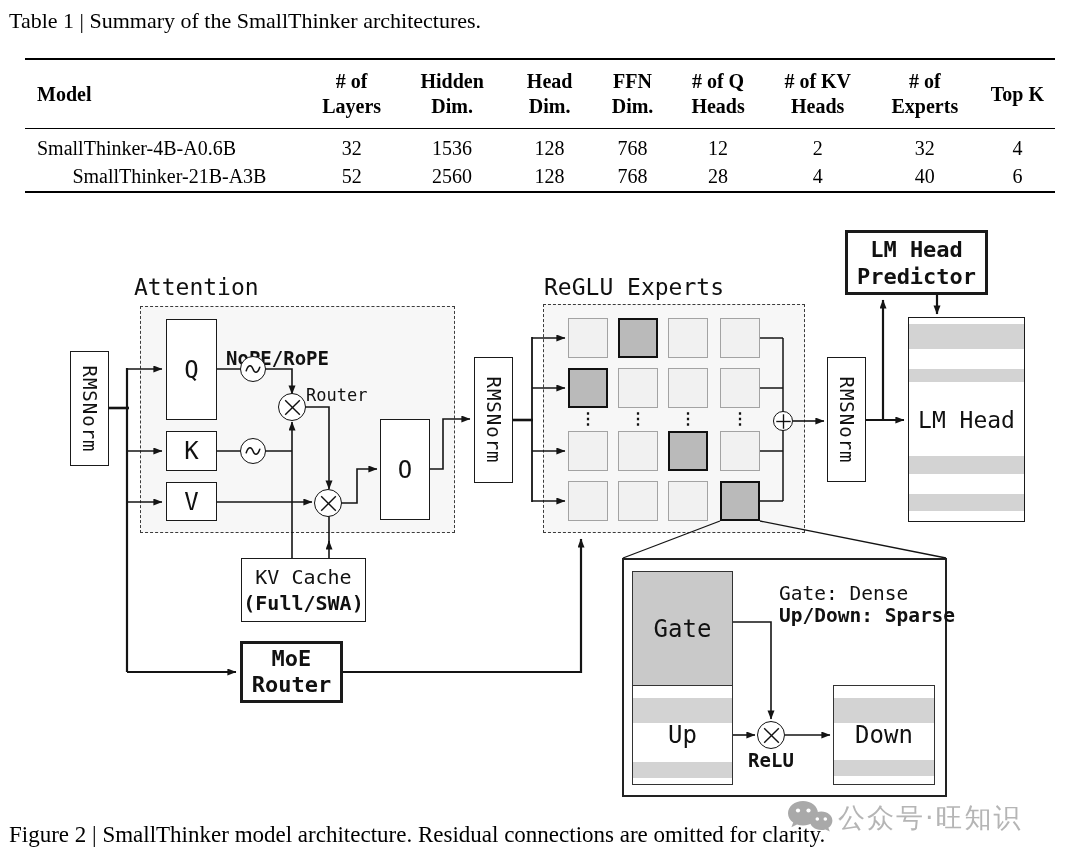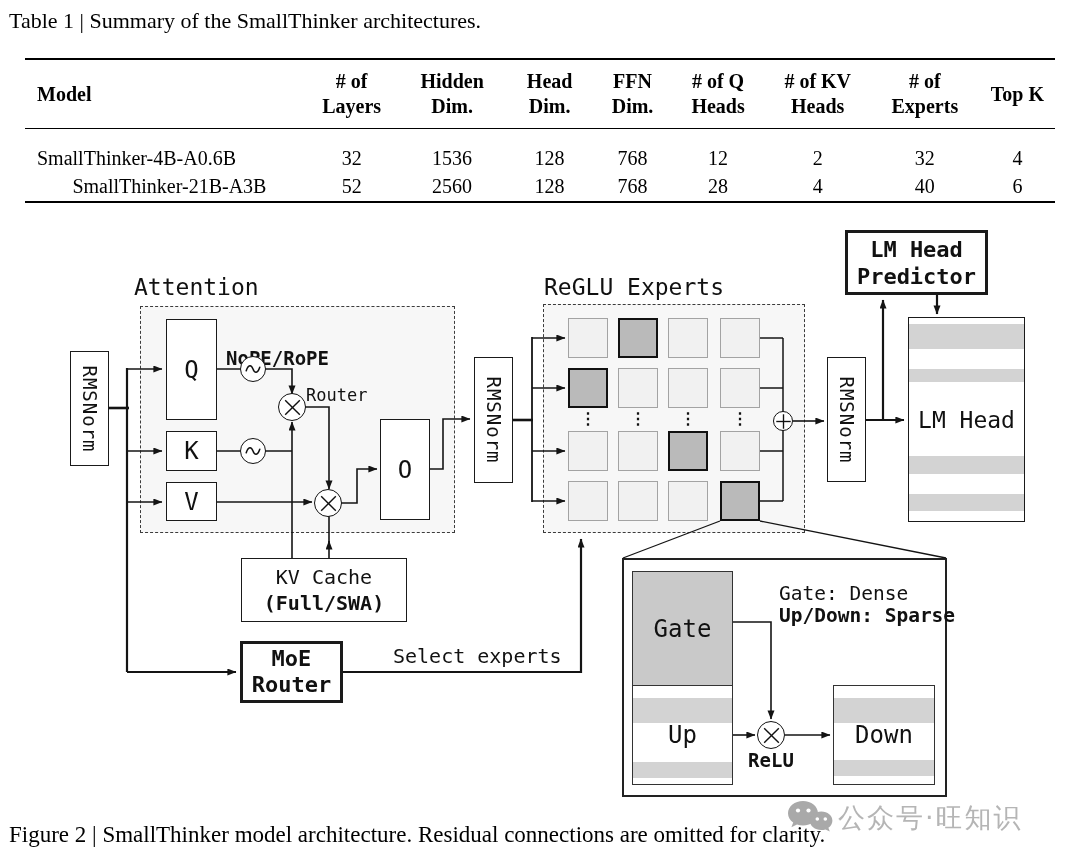--- a/index.html
+++ b/index.html
@@ -13,21 +13,21 @@
 
   
   .table-title{position:absolute;left:9px;top:8px;font:22px "Liberation Serif",serif;color:#000;z-index:2;}
   table.arch{position:absolute;left:25px;top:58px;width:1030px;border-collapse:collapse;
              font:20px "Liberation Serif",serif;color:#000;z-index:2;
              border-top:2.5px solid #000;border-bottom:2.5px solid #000;}
   table.arch thead th{font-weight:bold;white-space:pre-line;text-align:center;vertical-align:middle;
              padding:9px 2px;border-bottom:1.6px solid #000;line-height:25px;}
   table.arch th:first-child, table.arch td:first-child{text-align:left;padding-left:12px;}
   table.arch td{text-align:center;padding:1.5px 2px;line-height:25px;}
-  table.arch tbody tr:first-child td{padding-top:17px;}
+  table.arch tbody tr:first-child td{padding-top:7px;}
   table.arch tbody tr:last-child td{text-align:center;}
   .cw0{width:280px}.cw1{width:95px}.cw2{width:105px}.cw3{width:90px}.cw4{width:75px}
   .cw5{width:95px}.cw6{width:105px}.cw7{width:110px}.cw8{width:75px}
 
   
   .panel{position:absolute;background:var(--panel_fill);border:1.6px dashed #3c3c3c;
          box-sizing:border-box;z-index:1;}
   #wires{position:absolute;left:0;top:0;z-index:3;pointer-events:none;}
   #wires line,#wires polyline{stroke:var(--line);fill:none;}
   .w13{stroke-width:1.3px}.w15{stroke-width:1.5px}.w16{stroke-width:1.6px}
@@ -203,33 +203,32 @@
       <line x1="22.2" y1="5.8" x2="5.8" y2="22.2" stroke="#111" stroke-width="1.6"></line>
       </svg>
     </div>
   <div class="node" style="left:314px;top:489px;width:28px;height:28px;">
     <svg width="25" height="25" viewBox="0 0 28 28">
       <line x1="5.8" y1="5.8" x2="22.2" y2="22.2" stroke="#111" stroke-width="1.6"></line>
       <line x1="22.2" y1="5.8" x2="5.8" y2="22.2" stroke="#111" stroke-width="1.6"></line>
       </svg>
     </div>
 
-  <div class="box" style="left:241px;top:558px;width:166px;height:64px;font-size:20px;line-height:26px;">
+  <div class="box" style="left:241px;top:558px;width:125px;height:64px;font-size:20px;line-height:26px;">
     <div>
         <div>KV Cache</div>
          <div style="font-weight:bold;">(Full/SWA)</div>
       </div>
     </div>
   <div class="box bold" style="left:240px;top:641px;width:103px;height:62px;font-size:22px;line-height:26px;">
     <div>
         <div>MoE</div>
          <div>Router</div>
       </div>
     </div>
-  <div class="dlabel" style="left:393px;top:644px;font-size:20px;">Select experts</div>
 
   <div class="box vbox" style="left:474px;top:357px;width:39px;height:126px;">
     <span>RMSNorm</span>
     </div>
 
   <div class="exp" style="left:568px;top:318px;"></div>
   <div class="exp sel" style="left:618px;top:318px;"></div>
   <div class="exp" style="left:668px;top:318px;"></div>
   <div class="exp" style="left:720px;top:318px;"></div>
   <div class="exp sel" style="left:568px;top:368px;"></div>

